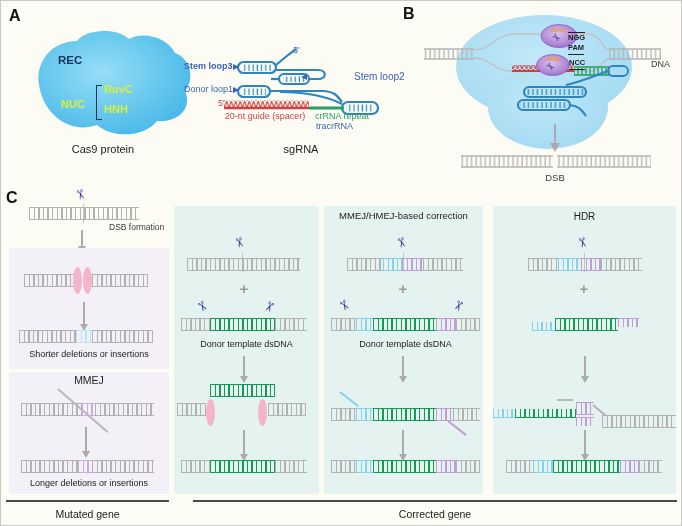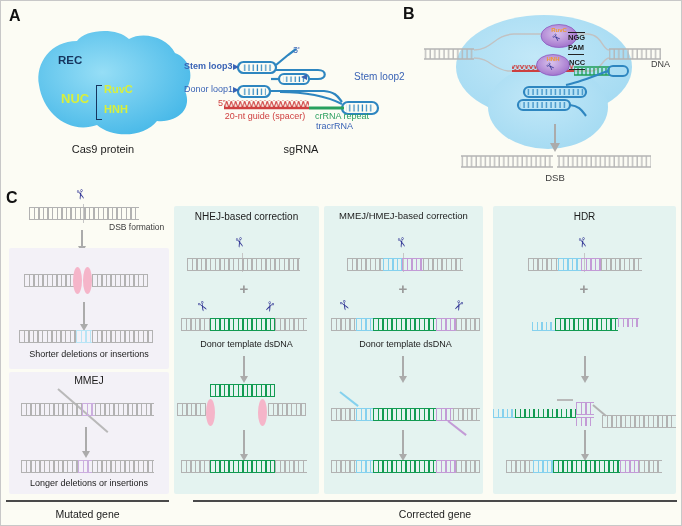--- a/index.html
+++ b/index.html
@@ -51,21 +51,21 @@
   <svg style="position:absolute;left:24px;top:24px;" width="172" height="115" viewBox="0 0 172 115">
     <defs>
       <radialGradient id="gA" cx="42%" cy="40%" r="75%">
         <stop offset="0%" stop-color="#96def6"></stop>
           <stop offset="100%" stop-color="#3cb3e6"></stop>
       </radialGradient>
     </defs>
     <path d="M14 60 C10 38 26 16 52 16 C60 4 92 2 104 14 C118 6 142 12 150 28 C166 34 170 54 160 66 C168 84 152 98 132 96 C120 112 88 114 72 100 C44 110 18 88 14 60 Z" fill="url(#gA)"></path>
   </svg>
   <div class="t b navy" style="left:57px;top:53px;font-size:11.5px;">REC</div>
-  <div class="t b chart" style="left:60px;top:91px;font-size:13px;">NUC</div>
+  <div class="t b chart" style="left:60px;top:97px;font-size:11px;">NUC</div>
   <div style="position:absolute;left:95px;top:84px;width:5px;height:33px;border-left:1.8px solid #16355e;border-top:1.8px solid #16355e;border-bottom:1.8px solid #16355e;"></div>
   <div class="t b chart" style="left:103px;top:82px;font-size:11px;">RuvC</div>
   <div class="t b chart" style="left:103px;top:102px;font-size:11px;">HNH</div>
   <div class="t ctr" style="left:52px;top:142px;width:100px;font-size:11px;">Cas9 protein</div>
 
   <svg style="position:absolute;left:183px;top:30px;" width="207" height="105" viewBox="0 0 207 105">
     <defs>
       <pattern id="pbl" patternUnits="userSpaceOnUse" width="4.2" height="12">
         <line x1="2" y1="0" x2="2" y2="12" stroke="#2e86c0" stroke-width="1.2"></line>
       </pattern>
@@ -217,21 +217,20 @@
   </div>
   <div class="varrow" style="left:84px;top:426px;height:24px;"></div>
   <div class="dna" style="left:20px;top:459px;">
     <i style="--c:#b2b2b2;width:57px;"></i>
     <i style="--c:#cbaede;width:14px;"></i>
     <i style="--c:#b2b2b2;width:62px;"></i>
   </div>
   <div class="t ctr" style="left:8px;top:477px;width:160px;font-size:9px;">Longer deletions or insertions</div>
 
   <div class="box teal" style="left:173px;top:205px;width:145px;height:288px;"></div>
-  <div class="t ctr" style="left:173px;top:210px;width:145px;font-size:10px;">NHEJ-based correction</div>
   <span class="sc" style="left:233px;top:235px;transform:rotate(75deg);">✂</span>
   <div class="cut" style="left:241px;top:252px;height:19px;"></div>
   <div class="dna" style="left:186px;top:257px;">
       <i style="--c:#b2b2b2;width:113px;"></i>
     </div>
   <div class="plus" style="left:236px;top:279px;">+</div>
   <span class="sc" style="left:196px;top:299px;transform:rotate(60deg);">✂</span>
   <span class="sc" style="left:263px;top:299px;transform:rotate(115deg);">✂</span>
   <div class="dna" style="left:180px;top:317px;">
     <i style="--c:#b2b2b2;width:29px;"></i>

